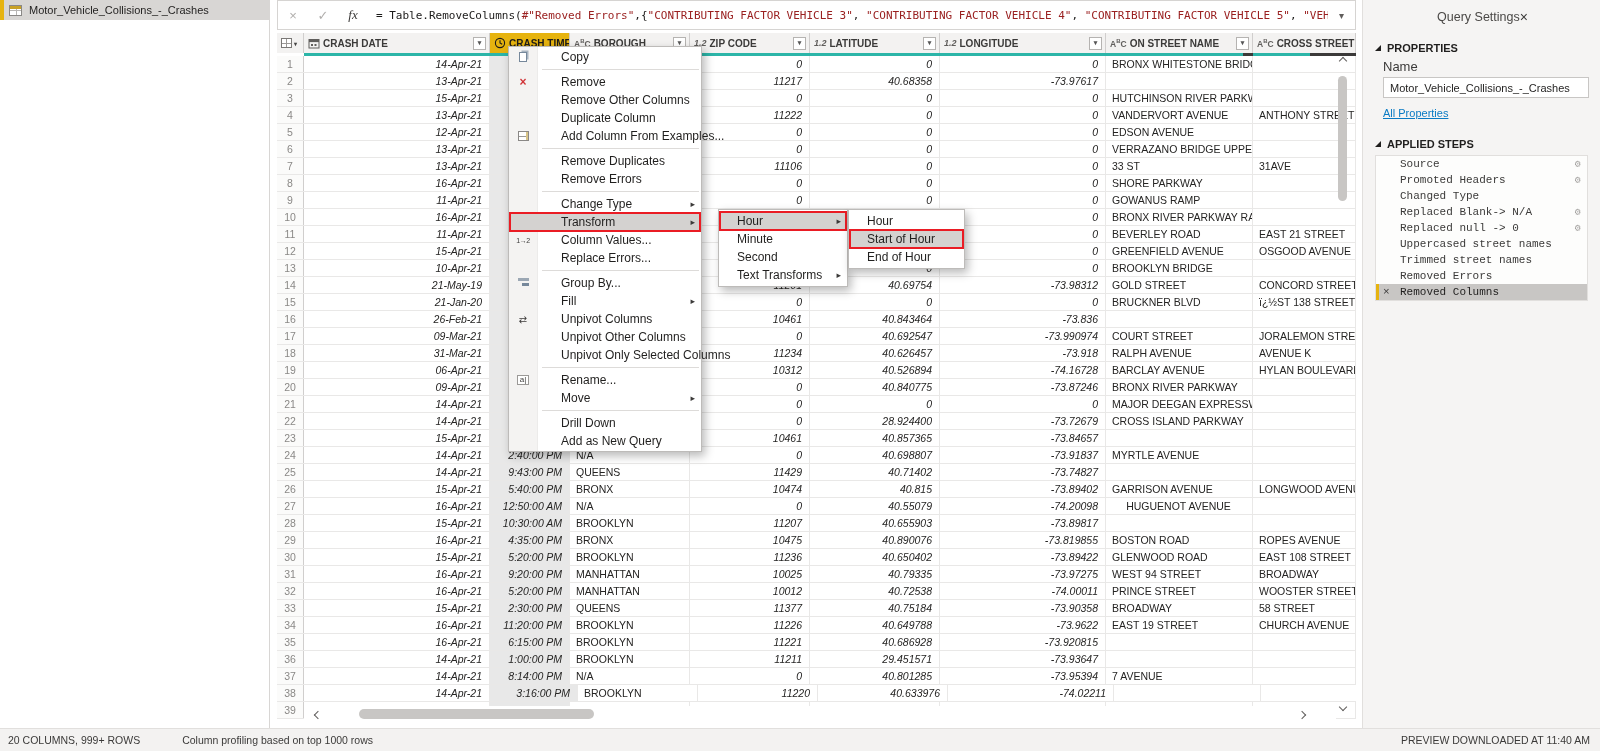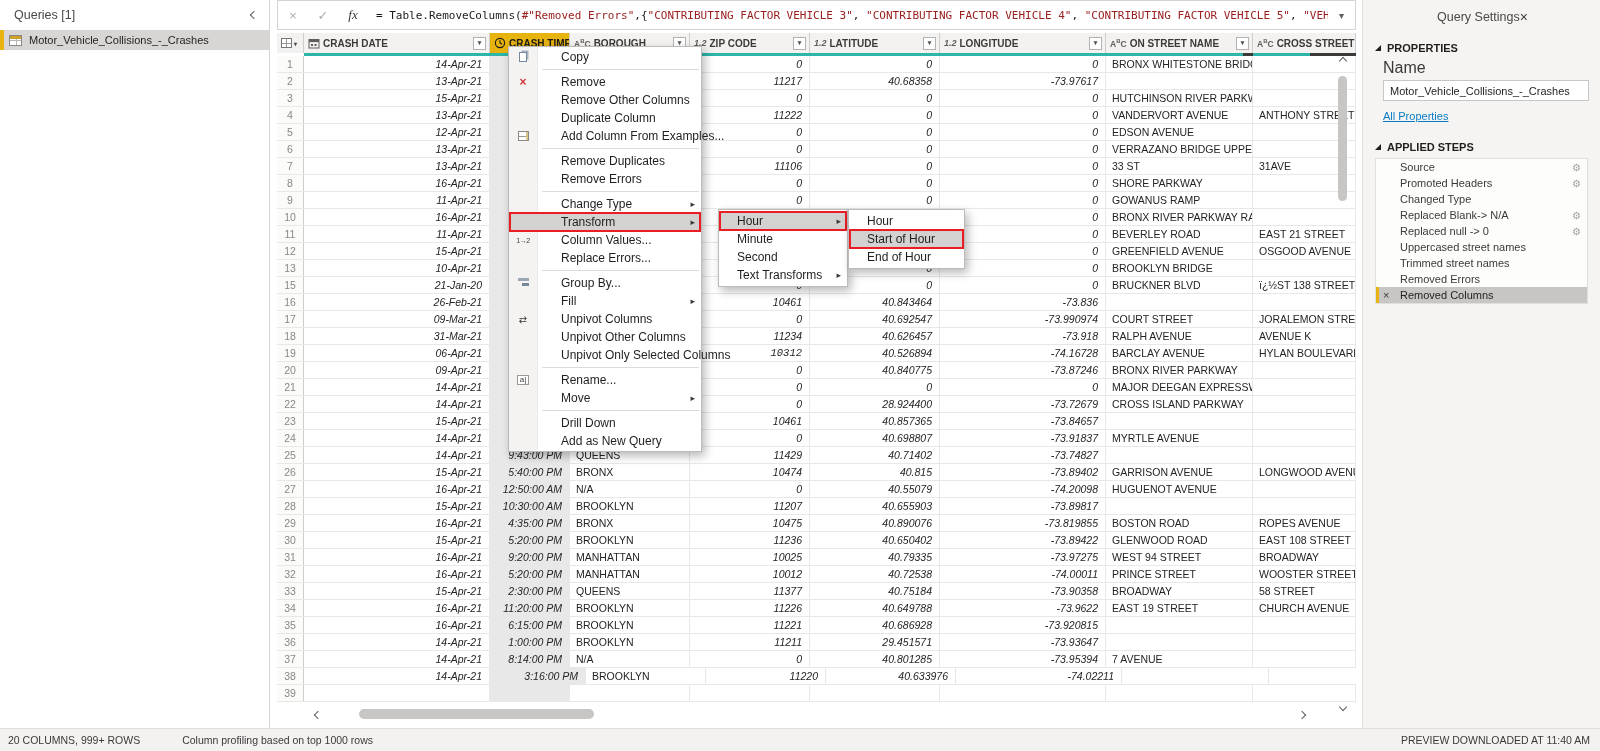--- a/index.html
+++ b/index.html
@@ -94,46 +94,42 @@
   .ic-gb i:last-child{width:7px;margin-left:4px;background:#76889b;}
   .ic-up{font-size:10px;color:#3b3a39;}
   .ic-rn{font-size:8px;color:#3b3a39;border:1px solid #9b9997;padding:0 2px;line-height:8px;background:#fff;}
 
   
   .settings-panel{position:absolute;left:1362px;top:0;width:238px;height:728px;background:#f5f4f3;border-left:1px solid #e1dfdd;}
   .sp-header{display:flex;align-items:center;justify-content:center;padding:9px 15px 0 17px;font-size:12.5px;color:#4a4846;}
   .sp-close{font-size:14px;color:#3b3a39;}
   .section-h{display:flex;align-items:center;gap:6px;margin:17px 0 5px 12px;font-size:11px;font-weight:700;color:#201f1e;}
   .tri{width:0;height:0;border-left:6px solid transparent;border-bottom:6px solid #201f1e;}
-  .sp-label{margin:2px 0 3px 20px;font-size:16px;color:#3b3a39;}
+  .sp-label{margin:2px 0 3px 20px;font-size:13px;color:#3b3a39;}
   .sp-input{display:block;margin:0 12px 0 20px;width:206px;height:21px;border:1px solid #c8c6c4;background:#fff;font-family:"Liberation Sans",sans-serif;font-size:11px;color:#201f1e;padding:0 6px;}
   .sp-link{margin:9px 0 0 20px;font-size:11px;color:var(--link);display:inline-block;}
   .steps-box{margin:5px 12px 0 12px;background:#fdfdfc;border:1px solid #e1dfdd;}
-  .step{position:relative;height:16px;display:flex;align-items:center;padding-left:24px;font-size:11px;color:#3b3a39;}
+  .step{position:relative;height:16px;display:flex;align-items:center;padding-left:24px;font-size:11px;color:#3b3a39;font-family:Liberation Mono, monospace;}
   .step .gear{position:absolute;right:6px;font-size:10px;color:#a19f9d;}
   .step.sel{background:#c8c6c4;border-left:3px solid var(--gold);padding-left:21px;color:#201f1e;}
   .step .delx{position:absolute;left:7px;font-size:11px;color:#3b3a39;}
   .step.sel .delx{left:4px;}
 
   
   .status-bar{position:absolute;left:0;top:728px;width:1600px;height:23px;background:#f3f2f1;border-top:1px solid #e1dfdd;display:flex;align-items:center;font-size:10.5px;color:#3b3a39;}
   .sb-a{margin-left:8px;}
   .sb-b{margin-left:42px;}
   .sb-c{margin-left:auto;margin-right:10px;}
 </style>
 </head>
 <body>
 
 <div class="app">
 
   <aside class="queries-panel">
-    <div class="qp-header">
-      <span>Queries [1]</span>
-      <span class="chv left"></span>
-    </div>
     <div id="qp-items">
         <div class="qp-item sel">
           <span class="ic-table"></span>
           <span>Motor_Vehicle_Collisions_-_Crashes</span>
         </div>
       </div>
   </aside>
 
   <div class="formula-bar">
     <span class="fb-btn">×</span>
@@ -371,20 +367,31 @@
           <div class="td rt it" style="width: 186px;">10-Apr-21</div>
           <div class="td rt selcol" style="width: 80px;"></div>
           <div class="td" style="width: 120px;"></div>
           <div class="td rt" style="width: 120px;"></div>
           <div class="td rt it" style="width: 130px;">0</div>
           <div class="td rt it" style="width: 166px;">0</div>
           <div class="td" style="width: 147px;">BROOKLYN BRIDGE</div>
           <div class="td" style="width: 103px;"></div>
         </div>
         <div class="tr">
+          <div class="td rowno" style="width: 27px;">14</div>
+          <div class="td rt it" style="width: 186px;">21-May-19</div>
+          <div class="td rt selcol" style="width: 80px;"></div>
+          <div class="td" style="width: 120px;"></div>
+          <div class="td rt it" style="width: 120px;">11201</div>
+          <div class="td rt it" style="width: 130px;">40.69754</div>
+          <div class="td rt it" style="width: 166px;">-73.98312</div>
+          <div class="td" style="width: 147px;">GOLD STREET</div>
+          <div class="td" style="width: 103px;">CONCORD STREET</div>
+        </div>
+        <div class="tr">
           <div class="td rowno" style="width: 27px;">15</div>
           <div class="td rt it" style="width: 186px;">21-Jan-20</div>
           <div class="td rt selcol" style="width: 80px;"></div>
           <div class="td" style="width: 120px;"></div>
           <div class="td rt it" style="width: 120px;">0</div>
           <div class="td rt it" style="width: 130px;">0</div>
           <div class="td rt it" style="width: 166px;">0</div>
           <div class="td" style="width: 147px;">BRUCKNER BLVD</div>
           <div class="td" style="width: 103px;">ï¿½ST 138 STREET</div>
         </div>
@@ -419,21 +426,21 @@
           <div class="td rt it" style="width: 130px;">40.626457</div>
           <div class="td rt it" style="width: 166px;">-73.918</div>
           <div class="td" style="width: 147px;">RALPH AVENUE</div>
           <div class="td" style="width: 103px;">AVENUE K</div>
         </div>
         <div class="tr">
           <div class="td rowno" style="width: 27px;">19</div>
           <div class="td rt it" style="width: 186px;">06-Apr-21</div>
           <div class="td rt selcol" style="width: 80px;"></div>
           <div class="td" style="width: 120px;"></div>
-          <div class="td rt it" style="width: 120px; font-family: Liberation Mono, monospace;">10312</div>
+          <div class="td rt it" style="width: 120px;">10312</div>
           <div class="td rt it" style="width: 130px;">40.526894</div>
           <div class="td rt it" style="width: 166px;">-74.16728</div>
           <div class="td" style="width: 147px;">BARCLAY AVENUE</div>
           <div class="td" style="width: 103px;">HYLAN BOULEVARD</div>
         </div>
         <div class="tr">
           <div class="td rowno" style="width: 27px;">20</div>
           <div class="td rt it" style="width: 186px;">09-Apr-21</div>
           <div class="td rt selcol" style="width: 80px;"></div>
           <div class="td" style="width: 120px;"></div>
@@ -510,21 +517,21 @@
           <div class="td" style="width: 103px;">LONGWOOD AVENUE</div>
         </div>
         <div class="tr">
           <div class="td rowno" style="width: 27px;">27</div>
           <div class="td rt it" style="width: 186px;">16-Apr-21</div>
           <div class="td rt it selcol" style="width: 80px;">12:50:00 AM</div>
           <div class="td" style="width: 120px;">N/A</div>
           <div class="td rt it" style="width: 120px;">0</div>
           <div class="td rt it" style="width: 130px;">40.55079</div>
           <div class="td rt it" style="width: 166px;">-74.20098</div>
-          <div class="td" style="width: 147px;">HUGUENOT AVENUE</div>
+          <div class="td" style="width: 147px; text-align: center;">HUGUENOT AVENUE</div>
           <div class="td" style="width: 103px;"></div>
         </div>
         <div class="tr">
           <div class="td rowno" style="width: 27px;">28</div>
           <div class="td rt it" style="width: 186px;">15-Apr-21</div>
           <div class="td rt it selcol" style="width: 80px;">10:30:00 AM</div>
           <div class="td" style="width: 120px;">BROOKLYN</div>
           <div class="td rt it" style="width: 120px;">11207</div>
           <div class="td rt it" style="width: 130px;">40.655903</div>
           <div class="td rt it" style="width: 166px;">-73.89817</div>
@@ -626,21 +633,21 @@
           <div class="td" style="width: 120px;">N/A</div>
           <div class="td rt it" style="width: 120px;">0</div>
           <div class="td rt it" style="width: 130px;">40.801285</div>
           <div class="td rt it" style="width: 166px;">-73.95394</div>
           <div class="td" style="width: 147px;">7 AVENUE</div>
           <div class="td" style="width: 103px;"></div>
         </div>
         <div class="tr">
           <div class="td rowno" style="width: 27px;">38</div>
           <div class="td rt it" style="width: 186px;">14-Apr-21</div>
-          <div class="td rt it selcol" style="width: 96px;">3:16:00 PM</div>
+          <div class="td rt it selcol" style="width: 88px;">3:16:00 PM</div>
           <div class="td" style="width: 120px;">BROOKLYN</div>
           <div class="td rt it" style="width: 120px;">11220</div>
           <div class="td rt it" style="width: 130px;">40.633976</div>
           <div class="td rt it" style="width: 166px;">-74.02211</div>
           <div class="td" style="width: 147px;"></div>
           <div class="td" style="width: 103px;"></div>
         </div>
         <div class="tr">
           <div class="td rowno" style="width: 27px;">39</div>
           <div class="td rt" style="width: 186px;"></div>

